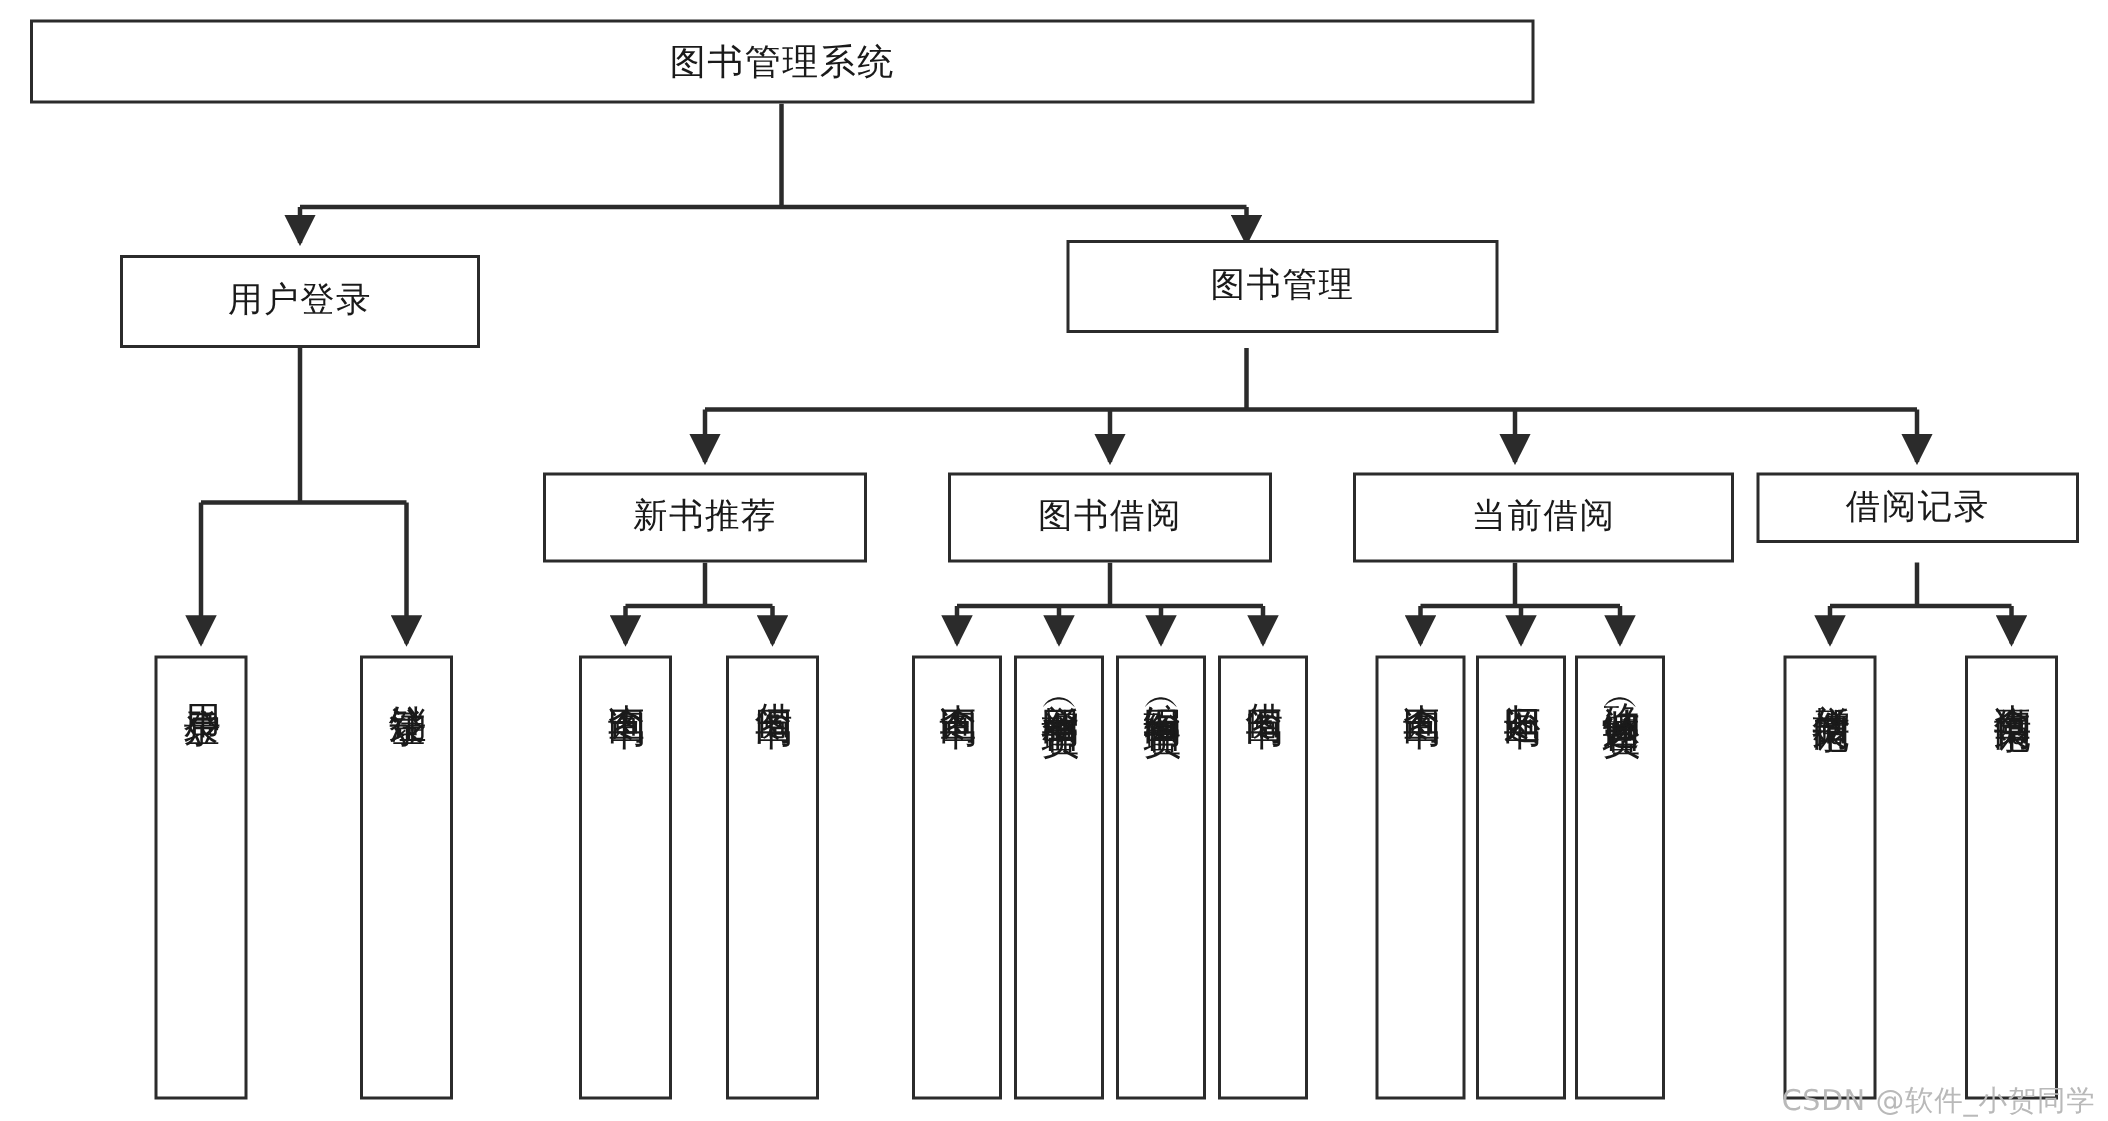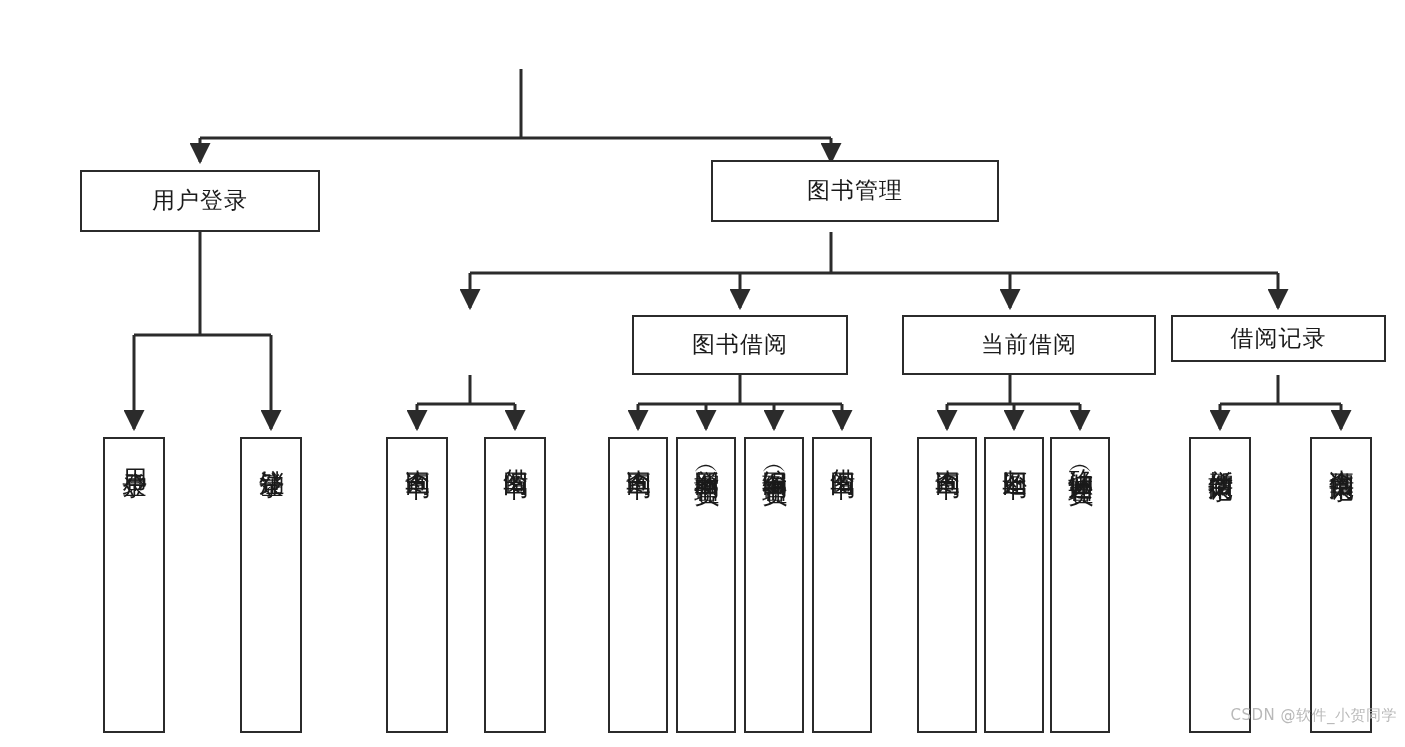--- a/index.html
+++ b/index.html
@@ -56,22 +56,22 @@
     writing-mode: vertical-rl;
     text-orientation: upright;
     font-size: 25px;
     line-height: 1.06;
     letter-spacing: 2px;
     white-space: nowrap;
   }
   .watermark {
     position: absolute;
     right: 8px;
-    bottom: 22px;
-    font-size: 15px;
+    bottom: 0;
+    font-size: 19px;
     color: #b9b9b9;
     letter-spacing: 0.5px;
     white-space: nowrap;
   }
 </style>
 </head>
 <body>
 
 <div id="canvas">
 
@@ -118,28 +118,34 @@
       <path d="M 1014 404 L 1014 429" marker-end="url(#arrow)"></path>
       <path d="M 1080 404 L 1080 429" marker-end="url(#arrow)"></path>
 
       <path d="M 1278 375 L 1278 404"></path>
       <path d="M 1220 404 L 1341 404"></path>
       <path d="M 1220 404 L 1220 429" marker-end="url(#arrow)"></path>
       <path d="M 1341 404 L 1341 429" marker-end="url(#arrow)"></path>
     </g>
   </svg>
 
+  <div class="node root horizontal" id="node-root" style="left: 20px; top: 13px; width: 1003px; height: 56px;">
+    <span class="label">图书管理系统</span>
+  </div>
 
   <div class="node horizontal" id="node-l2-0" style="left: 80px; top: 170px; width: 240px; height: 62px;">
     <span class="label">用户登录</span>
   </div>
   <div class="node horizontal" id="node-l2-1" style="left: 711px; top: 160px; width: 288px; height: 62px;">
     <span class="label">图书管理</span>
   </div>
 
+  <div class="node horizontal" id="node-l3-0" style="left: 362px; top: 315px; width: 216px; height: 60px;">
+    <span class="label">新书推荐</span>
+  </div>
   <div class="node horizontal" id="node-l3-1" style="left: 632px; top: 315px; width: 216px; height: 60px;">
     <span class="label">图书借阅</span>
   </div>
   <div class="node horizontal" id="node-l3-2" style="left: 902px; top: 315px; width: 254px; height: 60px;">
     <span class="label">当前借阅</span>
   </div>
   <div class="node horizontal" id="node-l3-3" style="left: 1171px; top: 315px; width: 215px; height: 47px;">
     <span class="label">借阅记录</span>
   </div>
 

